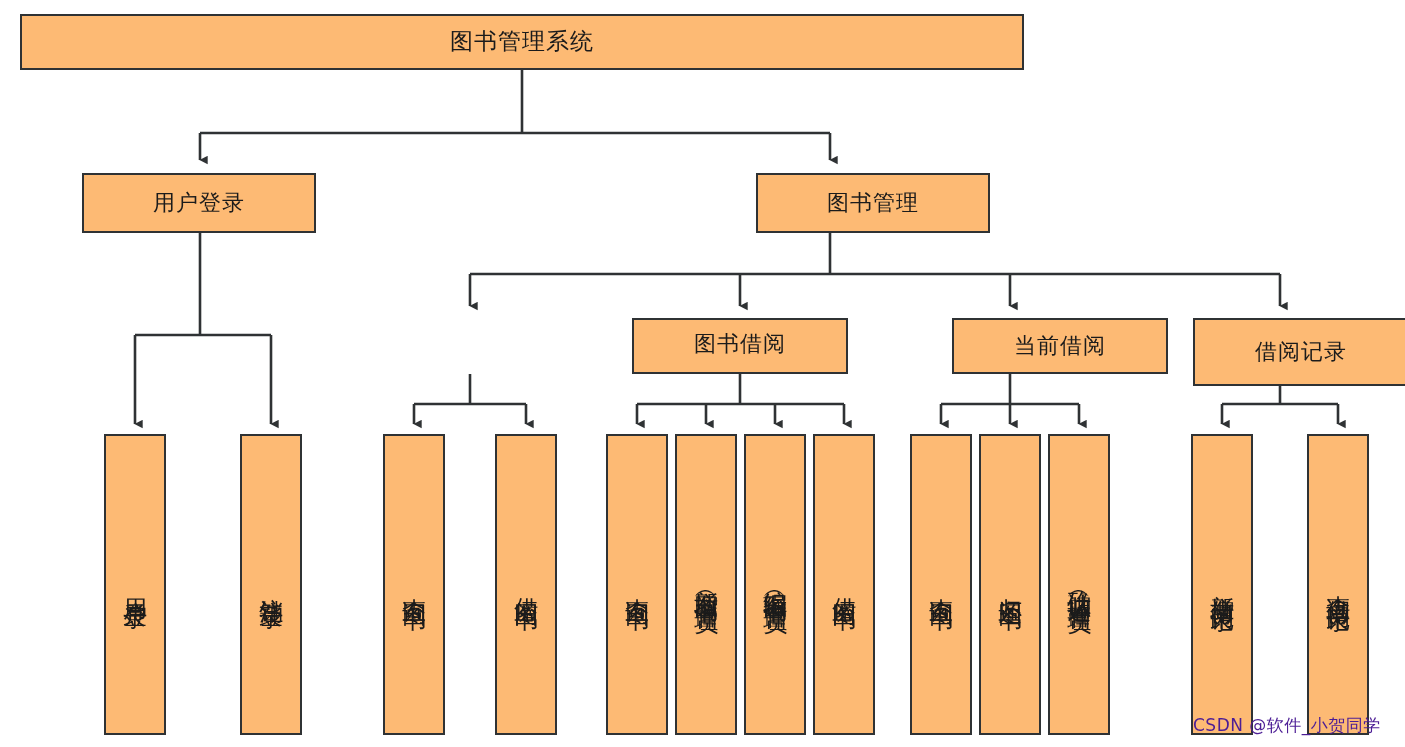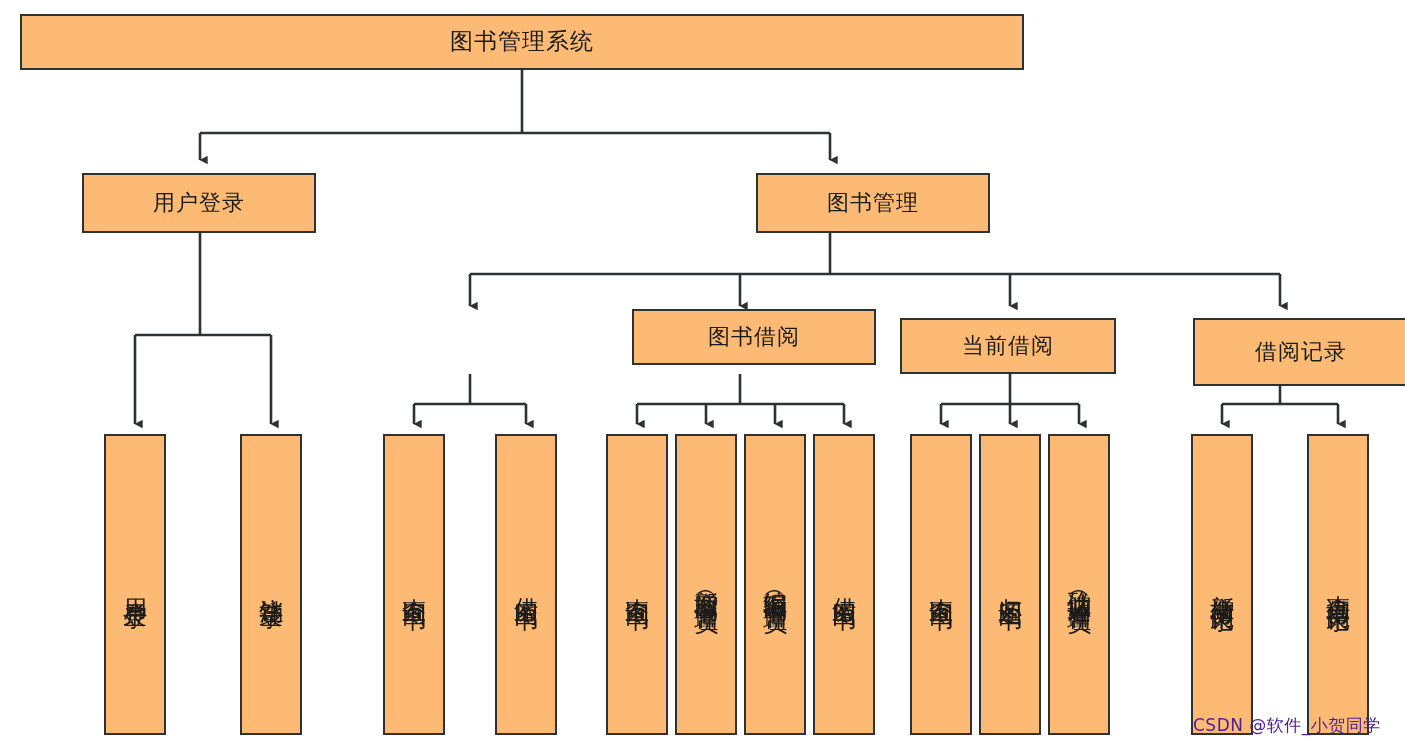--- a/index.html
+++ b/index.html
@@ -125,24 +125,24 @@
     <span class="label">图书管理系统</span>
   </div>
 
   <div class="node node-h" style="left:82px; top:173px; width:234px; height:60px;">
     <span class="label">用户登录</span>
   </div>
   <div class="node node-h" style="left:712px; top:173px; width:234px; height:60px;margin-left:44px;">
     <span class="label">图书管理</span>
   </div>
 
-  <div class="node node-h" style="left:632px; top:309px; width:244px; height:56px;">
+  <div class="node node-h" style="left:632px; top:318px; width:216px; height:56px;font-family:Liberation Mono, monospace;">
     <span class="label">图书借阅</span>
   </div>
-  <div class="node node-h" style="left:900px; top:318px; width:216px; height:56px;">
+  <div class="node node-h" style="left:952px; top:318px; width:216px; height:56px;">
     <span class="label">当前借阅</span>
   </div>
   <div class="node node-h" style="left:1172px; top:318px; width:216px; height:68px;margin-left:21px;">
     <span class="label">借阅记录</span>
   </div>
 
   <div class="node node-v" style="left:104px; top:434px; width:62px; height:301px;">
     <span class="label">用户登录</span>
   </div>
   <div class="node node-v" style="left:240px; top:434px; width:62px; height:301px;">

